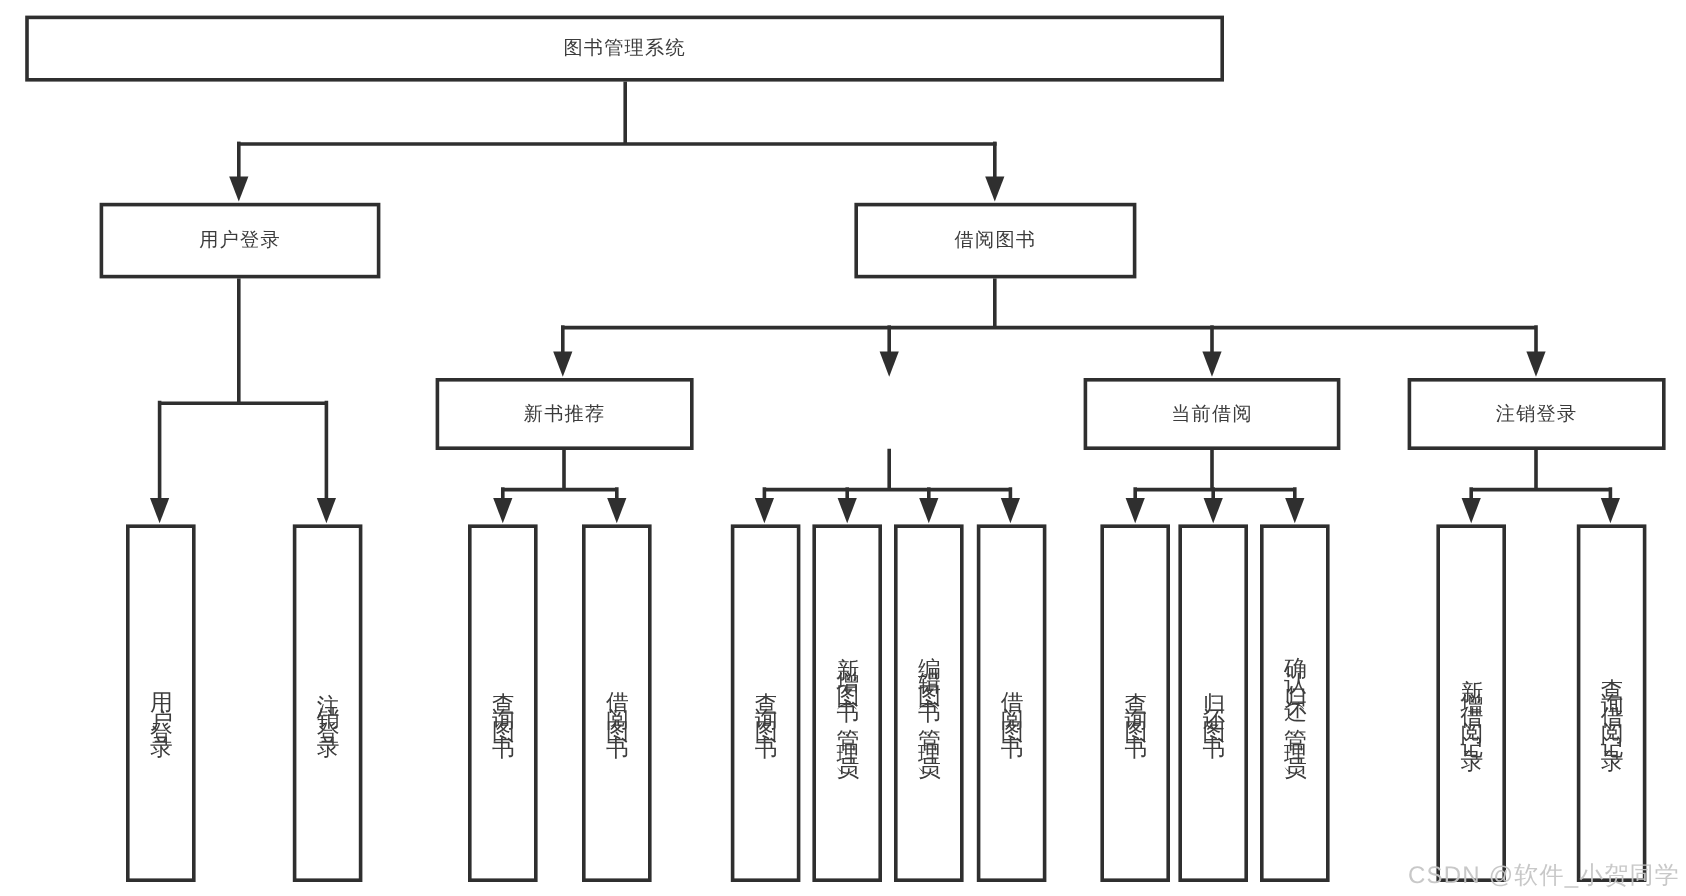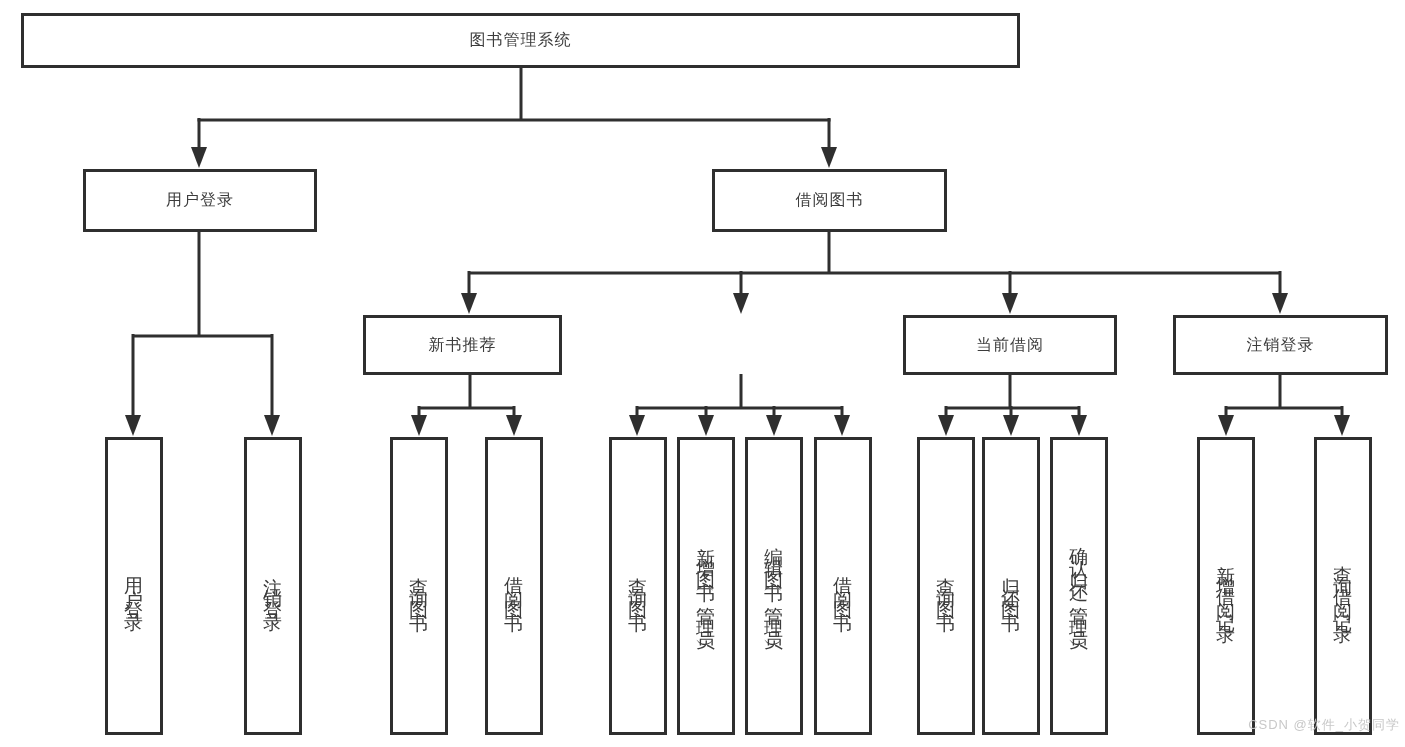--- a/index.html
+++ b/index.html
@@ -27,21 +27,21 @@
     text-orientation:mixed;
     font-size:19px;
     line-height:1;
     letter-spacing:12px;
     white-space:nowrap;
   }
   #watermark{
     position:absolute;
     right:5px;top:716px;
     z-index:5;
-    font-size:13px;
+    font-size:20px;
     color:rgba(197,197,197,0.95);
     letter-spacing:1px;
     white-space:nowrap;
   }
 </style>
 </head>
 <body>
 
 <div id="canvas">
 
@@ -92,21 +92,21 @@
     <span class="h-label">图书管理系统</span>
   </div>
 
   <div class="box" style="left:83px;top:169px;width:234px;height:63px;">
     <span class="h-label">用户登录</span>
   </div>
   <div class="box" style="left:712px;top:169px;width:235px;height:63px;">
     <span class="h-label">借阅图书</span>
   </div>
 
-  <div class="box" style="left:363px;top:315px;width:199px;height:60px;">
+  <div class="box" style="left:363px;top:315px;width:215px;height:60px;">
     <span class="h-label">新书推荐</span>
   </div>
   <div class="box" style="left:903px;top:315px;width:214px;height:60px;">
     <span class="h-label">当前借阅</span>
   </div>
   <div class="box" style="left:1173px;top:315px;width:215px;height:60px;">
     <span class="h-label">注销登录</span>
   </div>
 
   <div class="box v-box" style="left:105px;">

